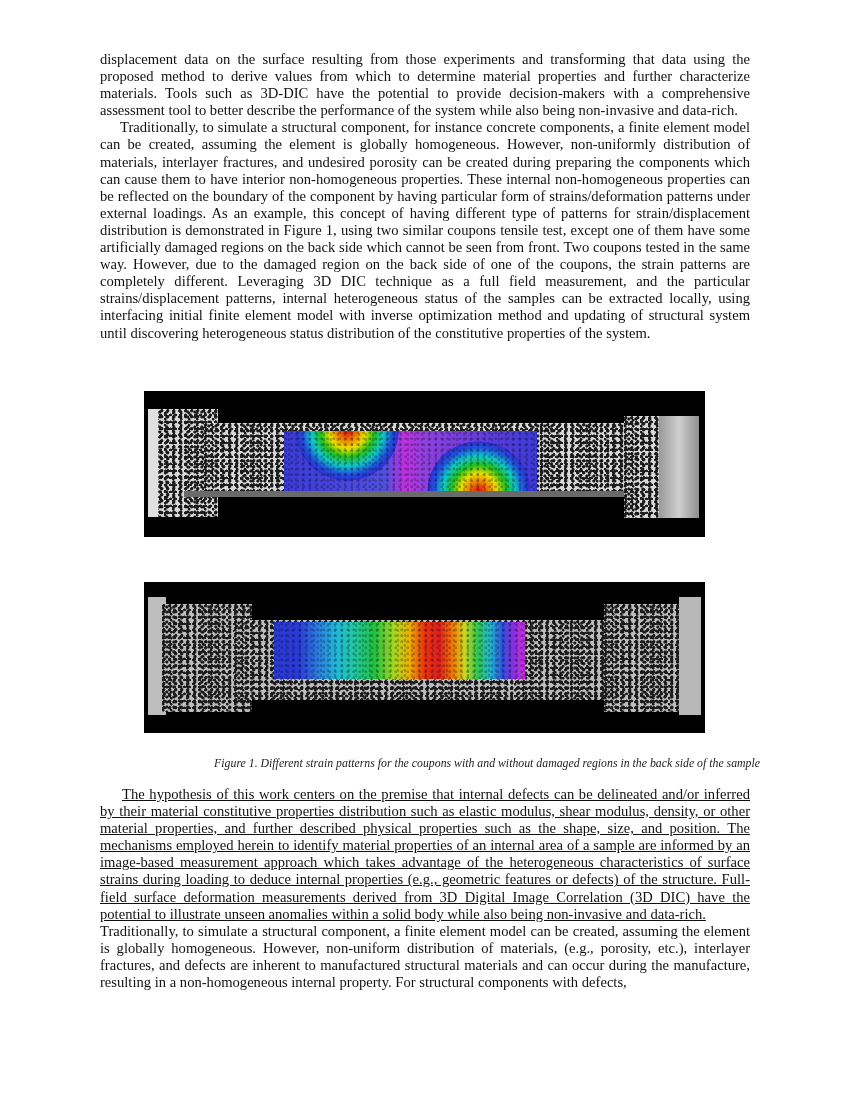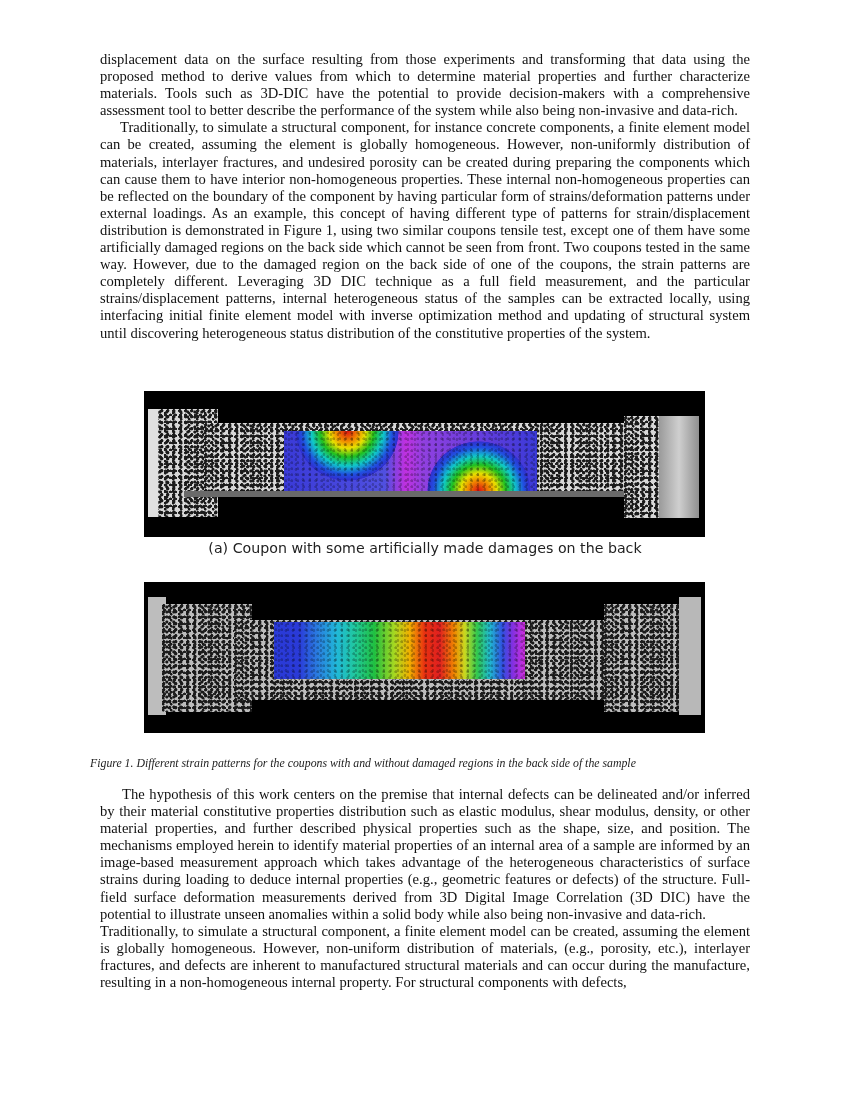--- a/index.html
+++ b/index.html
@@ -5,40 +5,40 @@
     html, body { margin: 0; padding: 0; background: #ffffff; }
     body { width: 850px; height: 1100px; position: relative; overflow: hidden; }
     .page { position: absolute; left: 0; top: 0; width: 850px; height: 1100px; background: #fff; }
     .text {
       position: absolute; left: 100px; width: 650px;
       font-family: "Liberation Serif", serif; font-size: 14.6px; line-height: 17.1px;
       color: #111; text-align: justify;
     }
     .text p { margin: 0; }
     .indent { text-indent: 20px; }
-    .indent2 { text-indent: 22px; }
+    .indent2 { text-indent: 22px; text-decoration: underline; }
     #block1 { top: 51px; }
     #block3 { top: 786px; }
     h2.section { font-family: "Liberation Serif", serif; font-weight: bold; font-size: 14.8px; margin: 0; line-height: 17px; }
 
     .figure-panel {
       position: absolute; left: 144px; width: 561px; background: #000;
       overflow: hidden;
     }
     #fig-a { top: 391px; height: 146px; }
     #fig-b { top: 582px; height: 151px; }
 
     .subcap {
       position: absolute; left: 0; width: 850px; text-align: center;
       font-family: "DejaVu Sans", sans-serif; font-size: 14.2px; color: #222;
     }
     #cap-a { top: 540px; }
     #cap-b { top: 735px; }
     .figcap {
-      position: absolute; left: 90px; width: 670px; top: 756px; text-align: left;
+      position: absolute; left: 90px; width: 670px; top: 756px; text-align: right;
       font-family: "Liberation Serif", serif; font-style: italic; font-size: 11.8px; color: #222;
     }
 
     
     .grip { position: absolute; background: #c8c8c8; }
     .speckle {
       background-color: #d8d8d8;
       background-image:
         radial-gradient(circle at 30% 30%, #1a1a1a 1.4px, transparent 1.9px),
         radial-gradient(circle at 70% 60%, #1a1a1a 1.3px, transparent 1.8px),
@@ -77,21 +77,20 @@
     <div class="grip" style="left:515px; top:25px; width:40px; height:102px; background:linear-gradient(90deg,#9a9a9a,#cfcfcf,#8f8f8f);"></div>
 
     <div class="field" style="left:140px; top:40px; width:253px; height:60px;
       background:
         radial-gradient(ellipse 60px 58px at 25% 0%, #e01010 0%, #f08a00 18%, #e8e000 30%, #20c020 45%, #10c8c8 60%, #2050e0 75%, #3030d0 85%, transparent 86%),
         radial-gradient(ellipse 60px 58px at 77% 100%, #e01010 0%, #f08a00 18%, #e8e000 30%, #20c020 45%, #10c8c8 60%, #2050e0 75%, #3030d0 85%, transparent 86%),
         linear-gradient(90deg, #3a3ad8 0%, #5050e0 40%, #c030e0 48%, #9040e0 55%, #3a3ad8 100%);">
       <div class="dot-overlay"></div>
     </div>
   </div>
-  <div class="subcap" id="cap-a">(a) Coupon with some artificially made damages on the back</div>
 
   <div class="figure-panel" id="fig-b">
     <div class="grip" style="left:4px; top:15px; width:18px; height:118px; background:#bdbdbd;"></div>
     <div class="speckle" style="position:absolute; left:18px; top:22px; width:90px; height:108px; background-color:#bcbcbc;"></div>
     <div class="speckle" style="position:absolute; left:90px; top:38px; width:390px; height:80px; background-color:#bcbcbc;"></div>
     <div class="speckle" style="position:absolute; left:460px; top:22px; width:85px; height:108px; background-color:#bcbcbc;"></div>
     <div class="grip" style="left:535px; top:15px; width:22px; height:118px; background:#b8b8b8;"></div>
 
     <div class="field" style="left:130px; top:40px; width:251px; height:57px;
       background: linear-gradient(90deg, #2a3ad8 0%, #2a3ad8 10%, #2a7ae0 17%, #20b8d8 25%, #20c8a0 32%, #20c040 40%, #a8d820 48%, #f0b000 54%, #e83010 60%, #e02020 66%, #f08a00 72%, #c8d820 76%, #30c850 81%, #20b8d0 86%, #3050e0 91%, #8030e0 95%, #d030e0 100%);">

